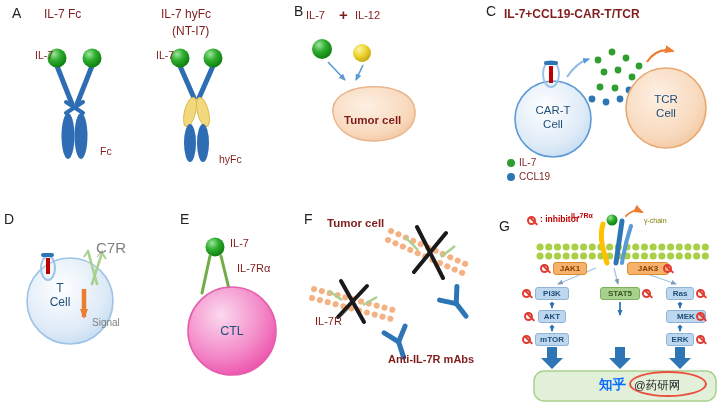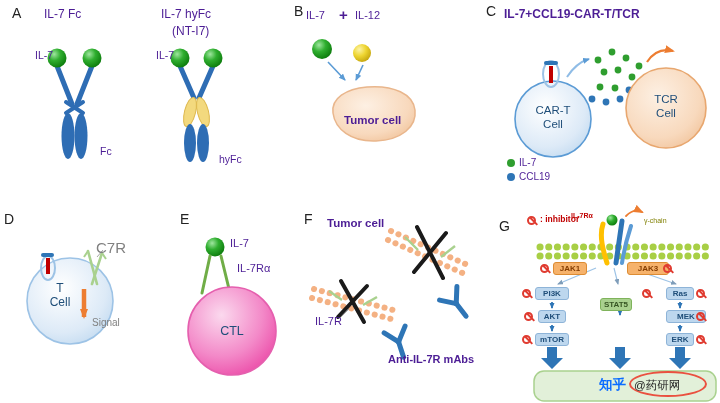--- a/index.html
+++ b/index.html
@@ -1,19 +1,19 @@
 <!DOCTYPE html>
 <html><head>
 <meta charset="utf-8">
 <style>
   * { margin:0; padding:0; box-sizing:border-box; }
   body { background:#fff; font-family:"Liberation Sans", sans-serif; }
   .figure { position:relative; width:720px; height:403px; background:#fff; overflow:hidden; }
   .gfx { position:absolute; left:0; top:0; }
-  .t { position:absolute; white-space:nowrap; color:#4c1d95; font-size:11px; line-height:1.15; }
+  .t { position:absolute; white-space:nowrap; color:#7f1d1d; font-size:11px; line-height:1.15; }
   .plabel { font-size:14px; color:#222; }
   .small { font-size:10.5px; }
   .bold { font-weight:bold; }
   .cellname { position:absolute; text-align:center; font-weight:normal; color:#1f4e79; font-size:11.5px; white-space:nowrap; }
   .gbox { position:absolute; height:13px; line-height:11px; font-size:8px; font-weight:bold; text-align:center; border-radius:3px; }
   .gbox.blue   { background:#bdd7ee; color:#1f4e79; border:1px solid #8eb4d8; }
   .gbox.green  { background:#a9d18e; color:#375623; border:1px solid #7fb35b; }
   .gbox.orange { background:#f6b26b; color:#843c00; border:1px solid #dd8c33; }
   .no { position:absolute; width:9px; height:9px; border:2px solid #e03c31; border-radius:50%; }
   .no::after { content:""; position:absolute; left:-1.5px; top:1.8px; width:11px; height:1.8px; background:#e03c31; transform:rotate(45deg); }
@@ -272,21 +272,21 @@
   <div class="no" style="left:527px;top:216px"></div>
   <div class="t bold" style="left:540px;top:215px;font-size:8.5px;color:#c00000">: inhibitor</div>
   <div class="t bold" style="left:571px;top:212px;font-size:7px;color:#c00000">IL-7Rα</div>
   <div class="t" style="left:644px;top:217px;font-size:7px;color:#7f7f00">γ-chain</div>
 
   <div class="gbox orange" style="left:553px;top:262px;width:34px">JAK1</div>
   <div class="gbox orange" style="left:627px;top:262px;width:42px">JAK3</div>
   <div class="gbox blue" style="left:535px;top:287px;width:34px">PI3K</div>
   <div class="gbox blue" style="left:538px;top:310px;width:28px">AKT</div>
   <div class="gbox blue" style="left:535px;top:333px;width:34px">mTOR</div>
-  <div class="gbox green" style="left:600px;top:298px;width:32px">STAT5</div>
+  <div class="gbox green" style="left:600px;top:287px;width:40px">STAT5</div>
   <div class="gbox blue" style="left:666px;top:287px;width:28px">Ras</div>
   <div class="gbox blue" style="left:666px;top:310px;width:40px">MEK</div>
   <div class="gbox blue" style="left:666px;top:333px;width:28px">ERK</div>
 
   <div class="no" style="left:540px;top:264px"></div>
   <div class="no" style="left:663px;top:264px"></div>
   <div class="no" style="left:522px;top:289px"></div>
   <div class="no" style="left:524px;top:312px"></div>
   <div class="no" style="left:522px;top:335px"></div>
   <div class="no" style="left:642px;top:289px"></div>

